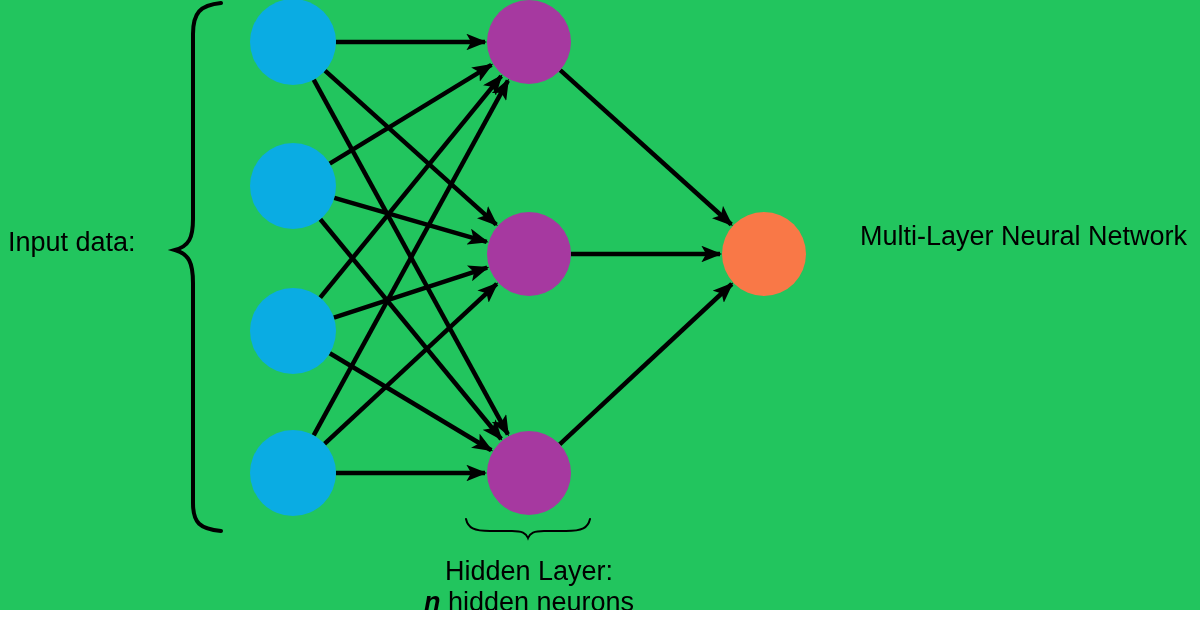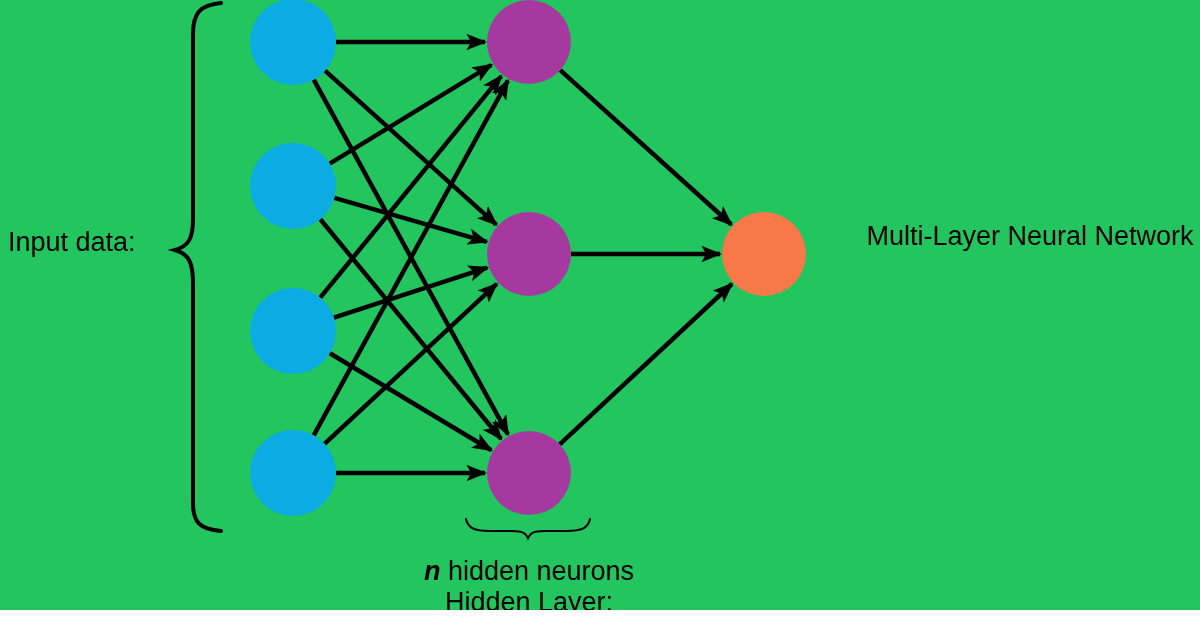--- a/index.html
+++ b/index.html
@@ -8,21 +8,21 @@
     width: 1200px;
     height: 610px;
     background: #22c55e;
     overflow: hidden;
     font-family: "Liberation Sans", "DejaVu Sans", sans-serif;
     color: #000000;
   }
   svg.diagram { position: absolute; left: 0; top: 0; }
   .label { position: absolute; font-size: 27px; color: #000; }
   .input-label  { left: 8px;  top: 227px; line-height: 31px; text-align: left; }
-  .title-label  { left: 860px; top: 220px; width: 340px; line-height: 32px; text-align: center; white-space: nowrap; }
+  .title-label  { left: 860px; top: 220px; width: 340px; line-height: 32px; white-space: nowrap; }
   .hidden-label { left: 329px; top: 556px; width: 400px; line-height: 31px; text-align: center; white-space: nowrap; }
   .em-var { font-weight: bold; font-style: italic; }
 </style>
 </head>
 <body>
 
 <div class="canvas">
 
   <svg class="diagram" width="1200" height="630" viewBox="0 0 1200 630">
     <defs>
@@ -66,17 +66,17 @@
 
   <div class="label input-label">
     <div>Input data:</div>
   </div>
 
   <div class="label title-label">
     <div>Multi-Layer Neural Network</div>
   </div>
 
   <div class="label hidden-label">
+    <div>Hidden Layer:</div>
     <div><span class="em-var">n</span><span> hidden neurons</span></div>
-    <div>Hidden Layer:</div>
   </div>
 
 </div>
 
 </body></html>

